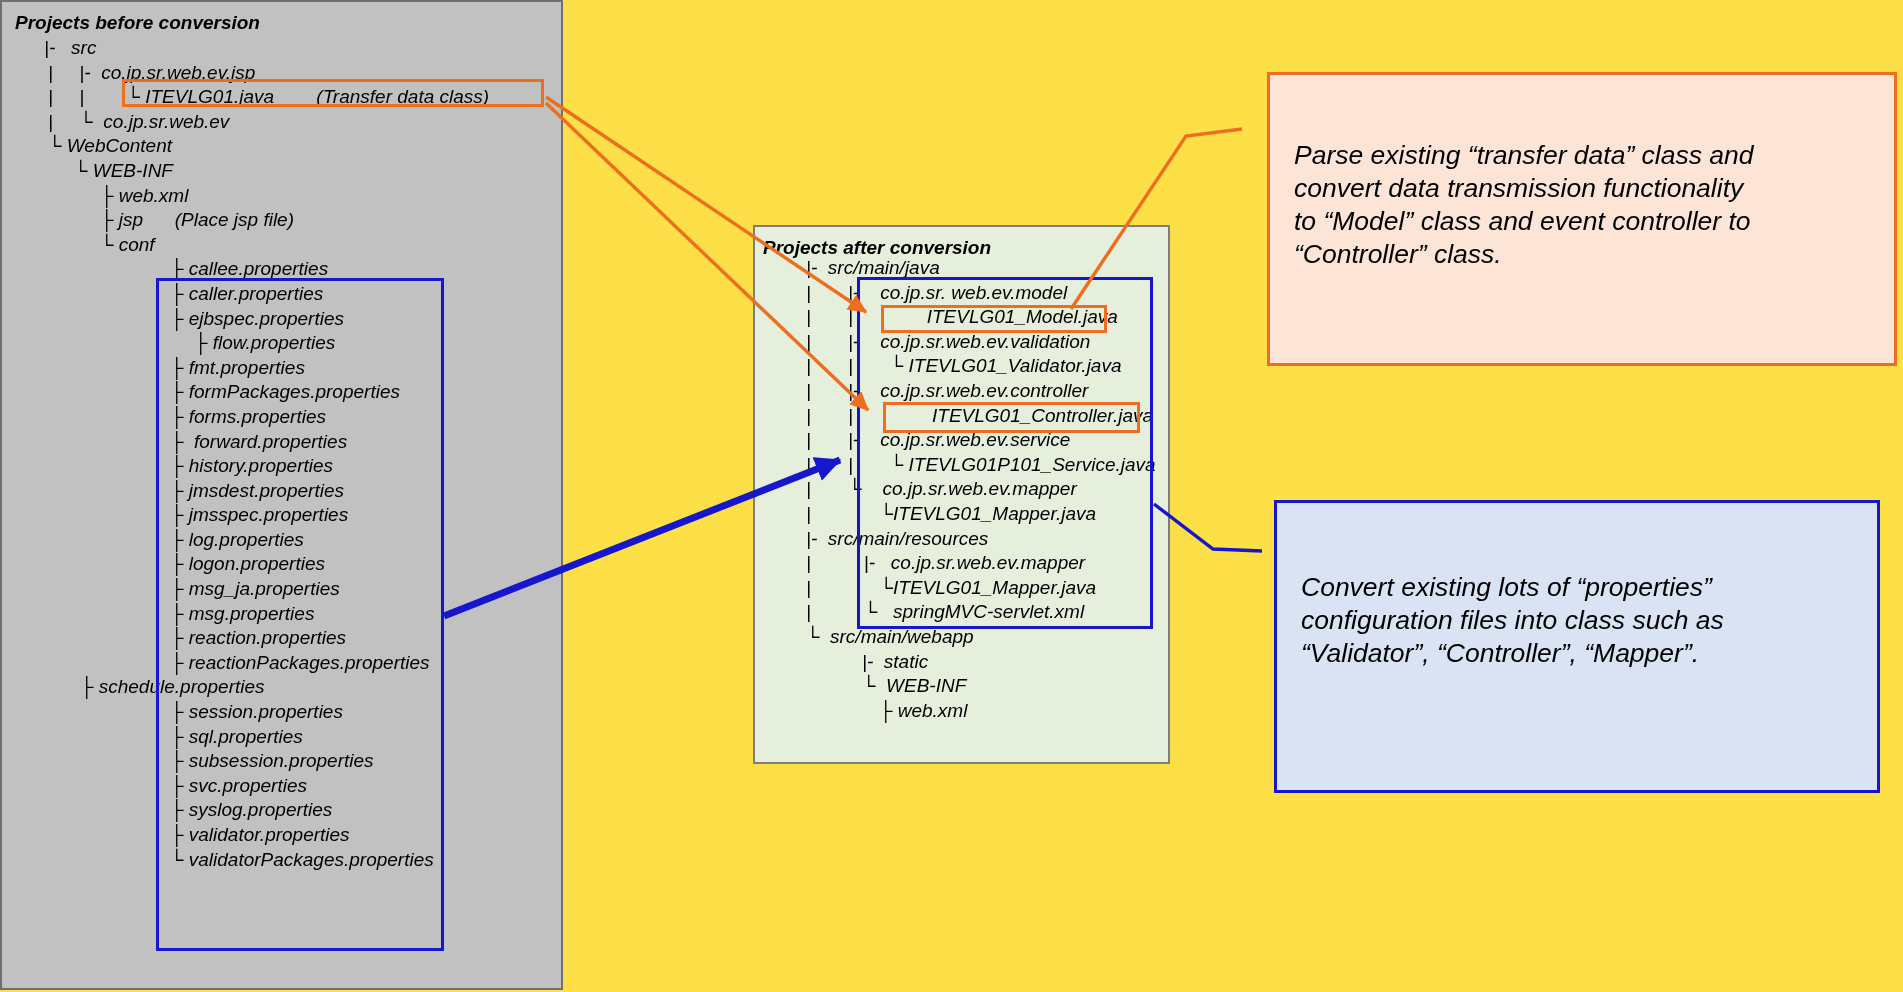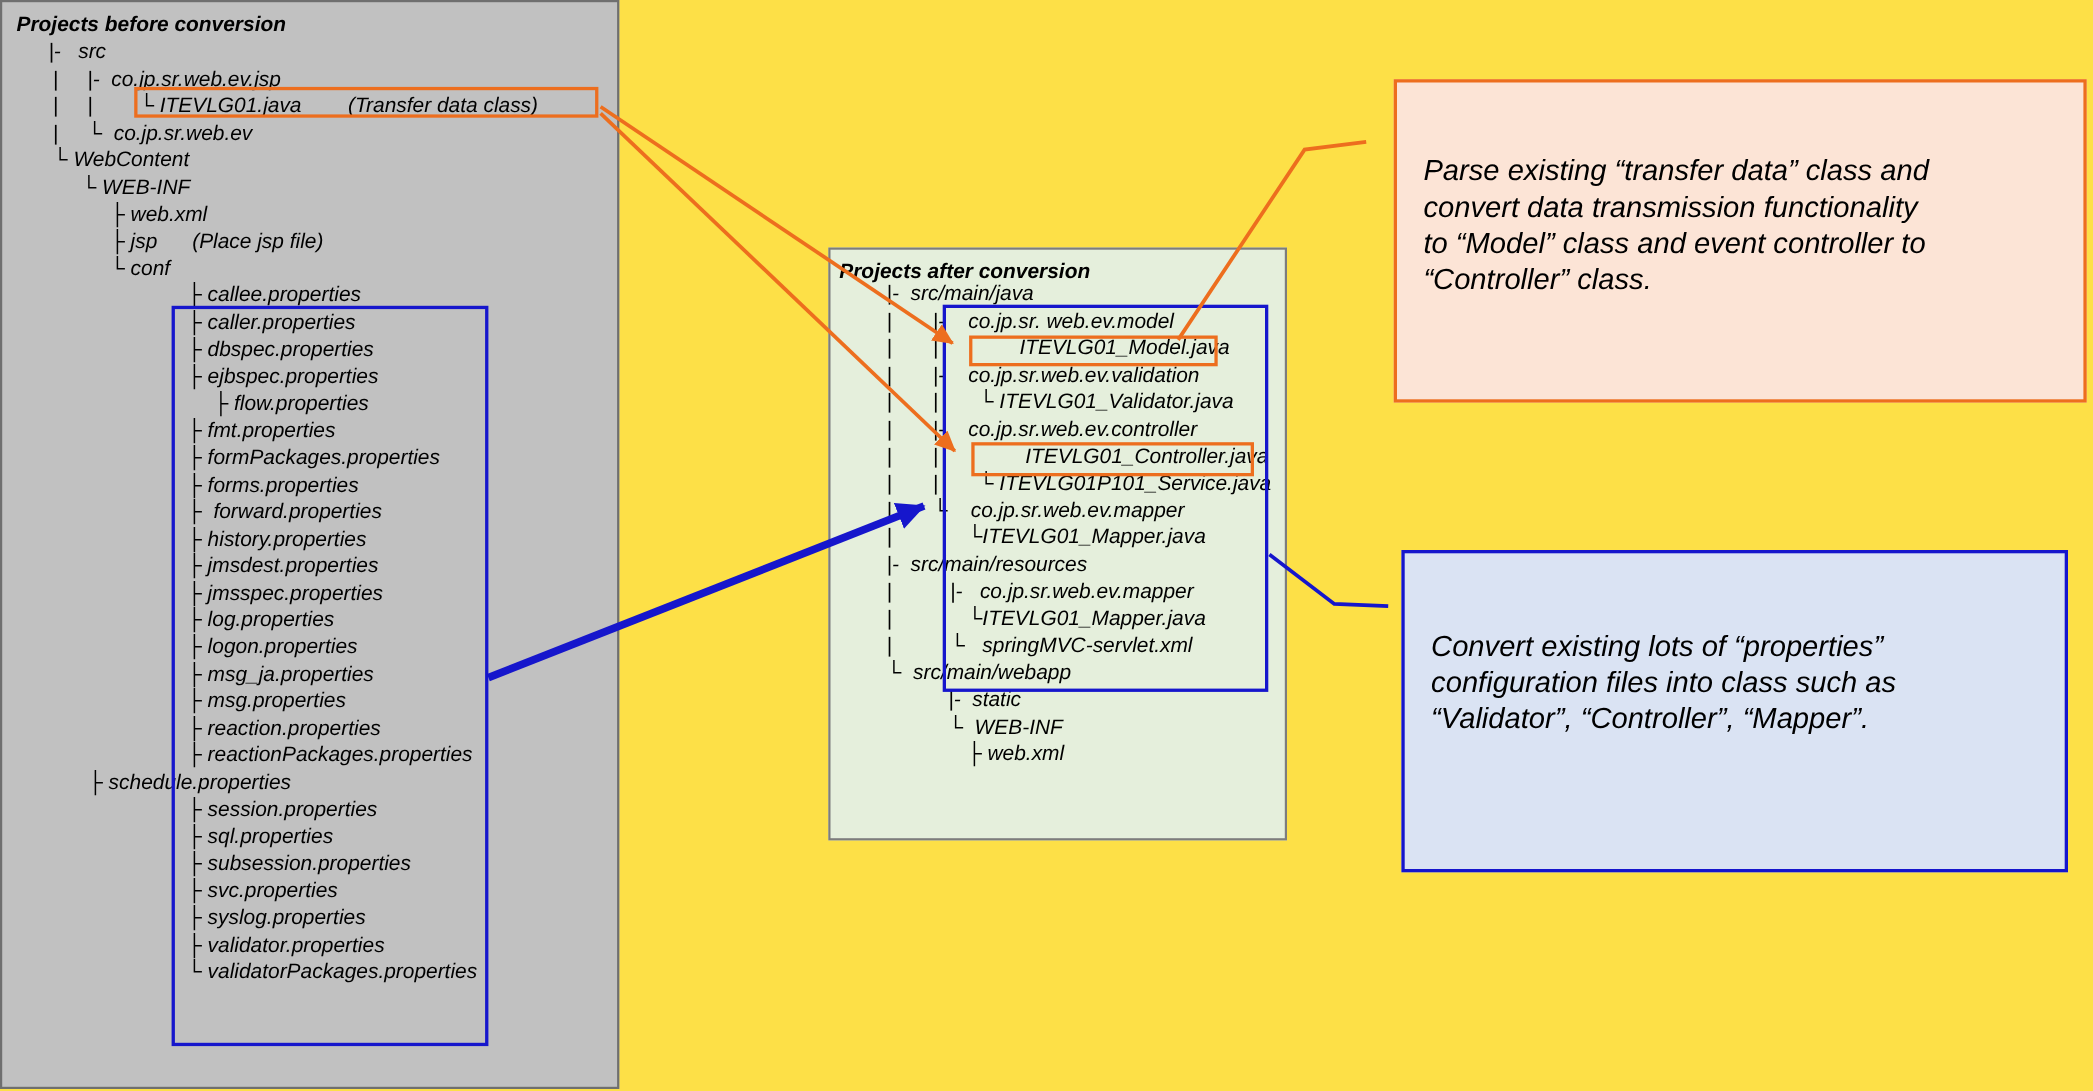--- a/index.html
+++ b/index.html
@@ -44,21 +44,20 @@
         <div class="row" style="padding-left: 30px;">|     |-  co.jp.sr.web.ev.jsp</div>
         <div class="row" style="padding-left: 30px;">|     |        └ ITEVLG01.java        (Transfer data class)</div>
         <div class="row" style="padding-left: 30px;">|     └  co.jp.sr.web.ev</div>
         <div class="row" style="padding-left: 30px;">└ WebContent</div>
         <div class="row" style="padding-left: 56px;">└ WEB-INF</div>
         <div class="row" style="padding-left: 82px;">├ web.xml</div>
         <div class="row" style="padding-left: 82px;">├ jsp      (Place jsp file)</div>
         <div class="row" style="padding-left: 82px;">└ conf</div>
         <div class="row" style="padding-left: 152px;">├ callee.properties</div>
         <div class="row" style="padding-left: 152px;">├ caller.properties</div>
-        <div class="row" style="padding-left: 152px;">├ dbspec.properties</div>
         <div class="row" style="padding-left: 152px;">├ ejbspec.properties</div>
         <div class="row" style="padding-left: 152px; margin-left: 24px;">├ flow.properties</div>
         <div class="row" style="padding-left: 152px;">├ fmt.properties</div>
         <div class="row" style="padding-left: 152px;">├ formPackages.properties</div>
         <div class="row" style="padding-left: 152px;">├ forms.properties</div>
         <div class="row" style="padding-left: 152px;">├  forward.properties</div>
         <div class="row" style="padding-left: 152px;">├ history.properties</div>
         <div class="row" style="padding-left: 152px;">├ jmsdest.properties</div>
         <div class="row" style="padding-left: 152px;">├ jmsspec.properties</div>
         <div class="row" style="padding-left: 152px;">├ log.properties</div>
@@ -81,20 +80,21 @@
   <div id="panel-after" class="panel">
     <div class="panel-title">Projects after conversion</div>
     <div class="tree">
         <div class="row" style="padding-left: 35px;">|-  src/main/java</div>
         <div class="row" style="padding-left: 35px;">|       |-    co.jp.sr. web.ev.model</div>
         <div class="row" style="padding-left: 35px;">|       |              ITEVLG01_Model.java</div>
         <div class="row" style="padding-left: 35px;">|       |-    co.jp.sr.web.ev.validation</div>
         <div class="row" style="padding-left: 35px;">|       |       └ ITEVLG01_Validator.java</div>
         <div class="row" style="padding-left: 35px;">|       |-    co.jp.sr.web.ev.controller</div>
         <div class="row" style="padding-left: 35px;">|       |               ITEVLG01_Controller.java</div>
+        <div class="row" style="padding-left: 35px;">|       |-    co.jp.sr.web.ev.service</div>
         <div class="row" style="padding-left: 35px;">|       |       └ ITEVLG01P101_Service.java</div>
         <div class="row" style="padding-left: 35px;">|       └    co.jp.sr.web.ev.mapper</div>
         <div class="row" style="padding-left: 35px;">|             └ITEVLG01_Mapper.java</div>
         <div class="row" style="padding-left: 35px;">|-  src/main/resources</div>
         <div class="row" style="padding-left: 35px;">|          |-   co.jp.sr.web.ev.mapper</div>
         <div class="row" style="padding-left: 35px;">|             └ITEVLG01_Mapper.java</div>
         <div class="row" style="padding-left: 35px;">|          └   springMVC-servlet.xml</div>
         <div class="row" style="padding-left: 35px;">└  src/main/webapp</div>
         <div class="row" style="padding-left: 91px;">|-  static</div>
         <div class="row" style="padding-left: 91px;">└  WEB-INF</div>

